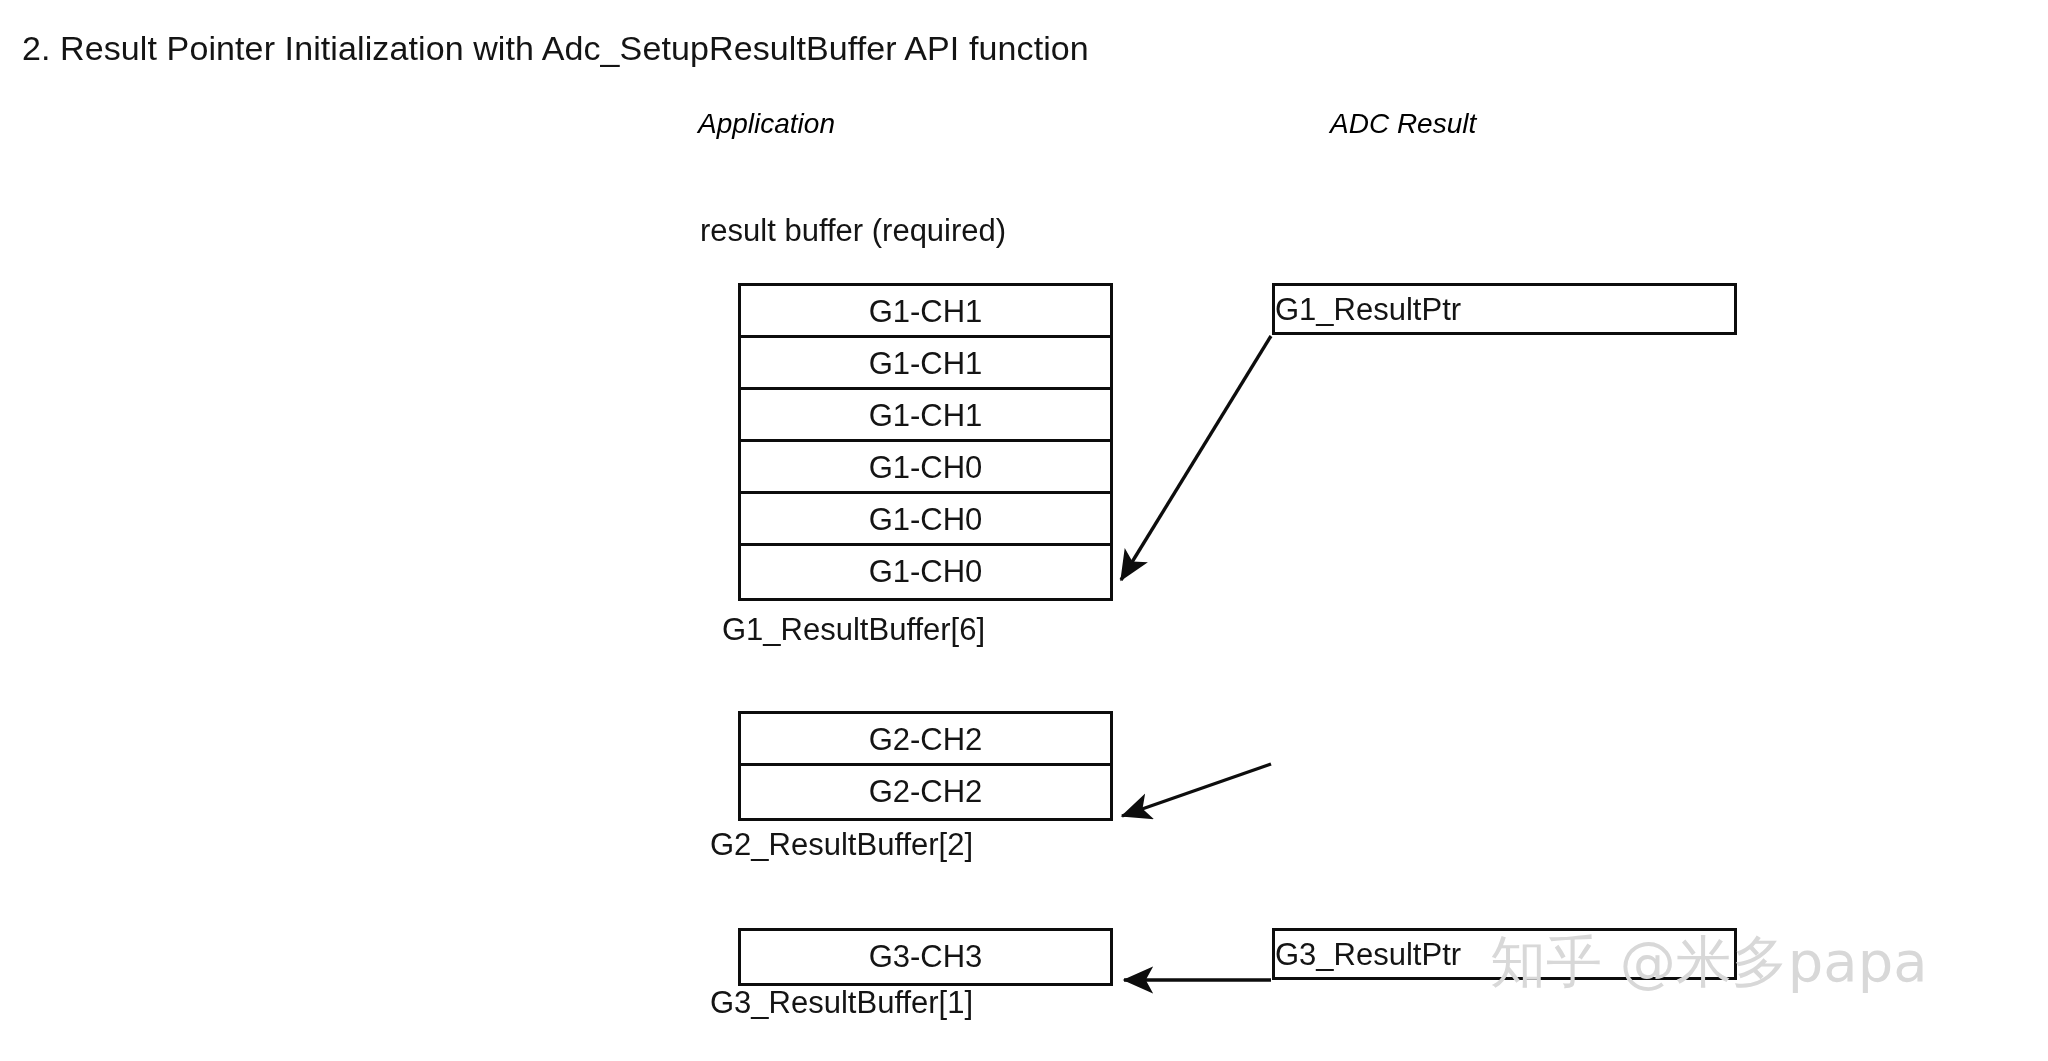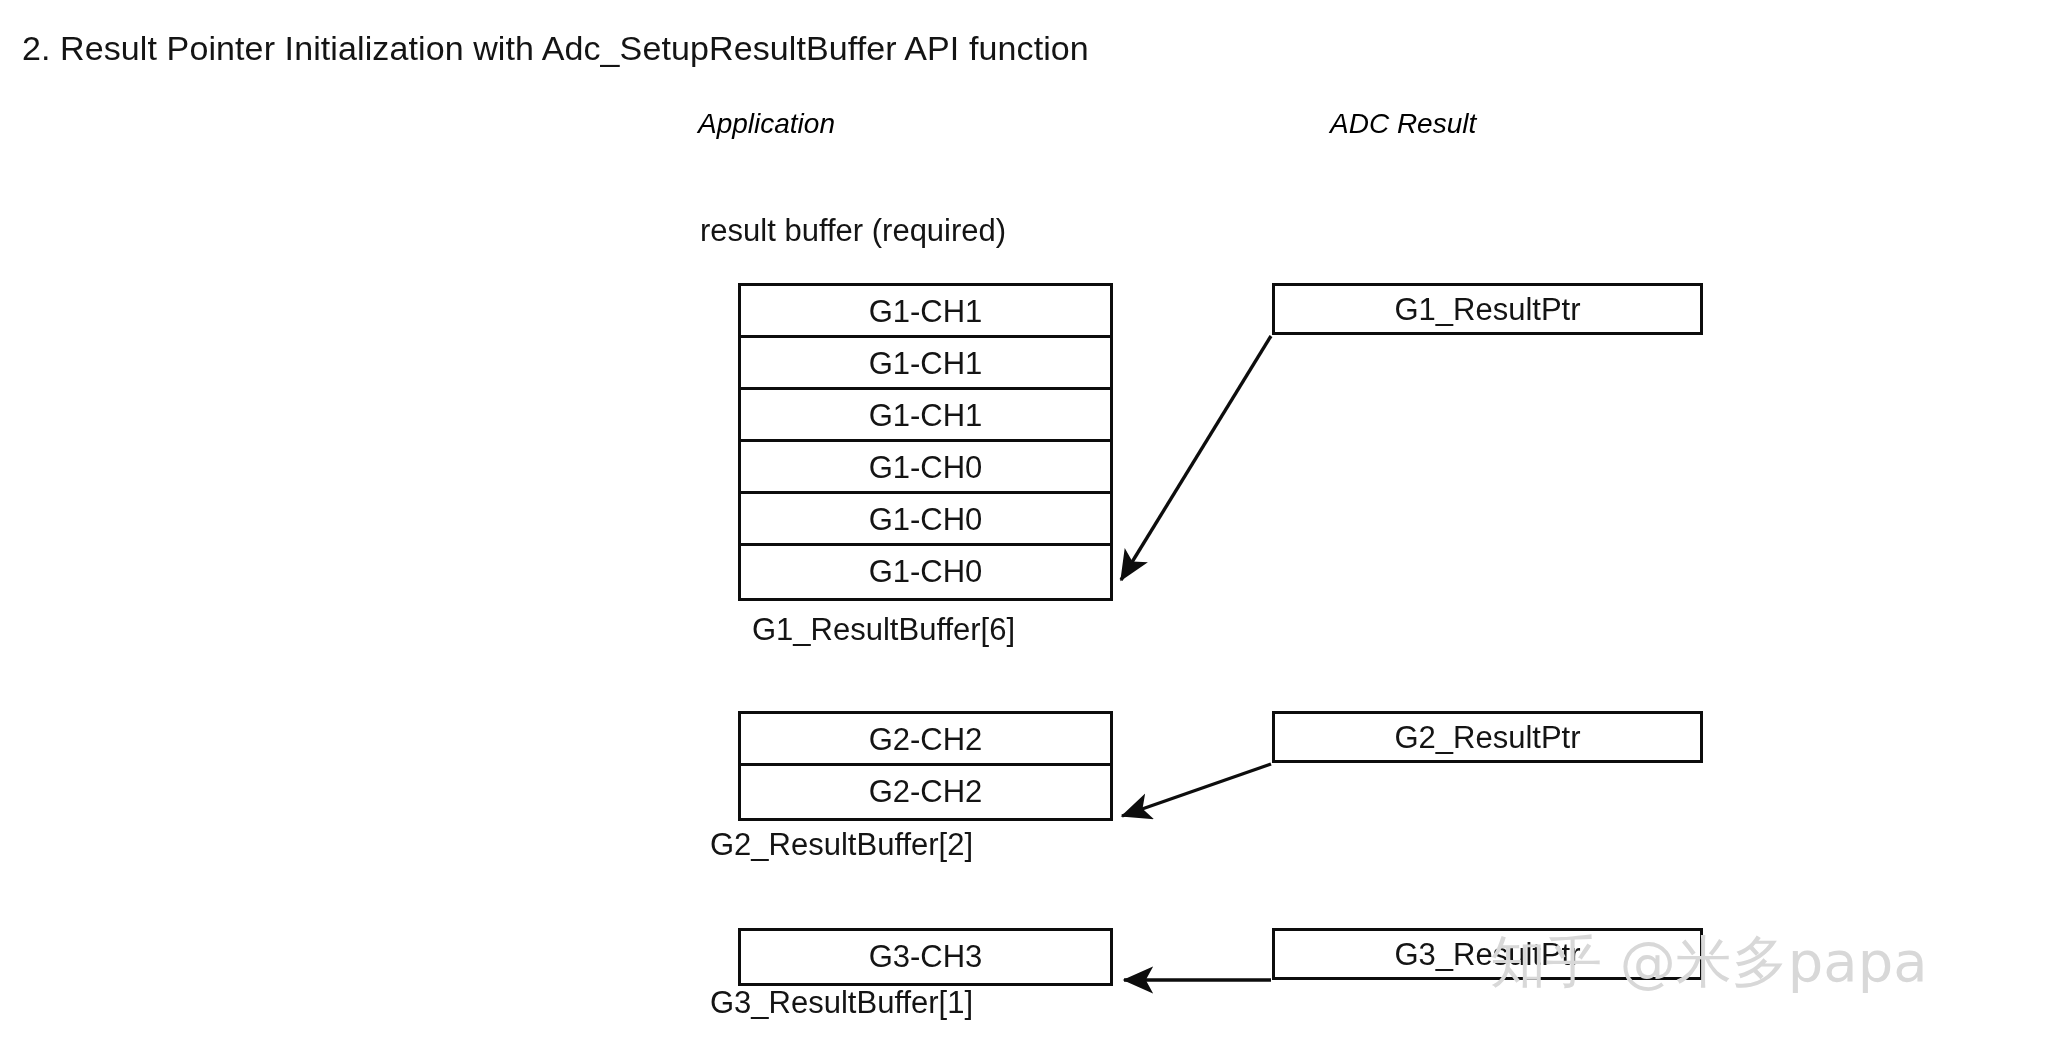--- a/index.html
+++ b/index.html
@@ -81,31 +81,30 @@
   #g3-buffer-table { left: 738px; top: 928px; }
 
   
   .buffer-label {
     position: absolute;
     font-size: 31px;
     line-height: 36px;
     color: #141414;
     white-space: nowrap;
   }
-  #g1-buffer-label { left: 752px; top: 612px; }
+  #g1-buffer-label { left: 722px; top: 612px; }
   #g2-buffer-label { left: 710px; top: 827px; }
   #g3-buffer-label { left: 710px; top: 985px; }
 
   
   .pointer-box {
     position: absolute;
-    width: 431px;
+    width: 465px;
     height: 52px;
     line-height: 48px;
-    text-align: center;
     font-size: 31px;
     color: #141414;
     border: 3px solid #0d0d0d;
     box-sizing: border-box;
     background: #ffffff;
     white-space: nowrap;
   }
   #g1-pointer-box { left: 1272px; top: 283px; }
   #g2-pointer-box { left: 1272px; top: 711px; }
   #g3-pointer-box { left: 1272px; top: 928px; }
@@ -155,21 +154,20 @@
     <div class="buffer-cell">G1-CH0</div>
   </div>
   <div id="g1-buffer-label" class="buffer-label">G1_ResultBuffer[6]</div>
   <div id="g1-pointer-box" class="pointer-box">G1_ResultPtr</div>
 
   <div id="g2-buffer-table" class="buffer-table">
     <div class="buffer-cell">G2-CH2</div>
     <div class="buffer-cell">G2-CH2</div>
   </div>
   <div id="g2-buffer-label" class="buffer-label">G2_ResultBuffer[2]</div>
-  <div id="g2-pointer-box" class="pointer-box">G2_ResultPtr</div>
 
   <div id="g3-buffer-table" class="buffer-table">
     <div class="buffer-cell">G3-CH3</div>
   </div>
   <div id="g3-buffer-label" class="buffer-label">G3_ResultBuffer[1]</div>
   <div id="g3-pointer-box" class="pointer-box">G3_ResultPtr</div>
 
   <svg id="arrow-layer" viewBox="0 0 2048 1061">
     <defs>
       <marker id="arrowhead" markerWidth="10" markerHeight="10" refX="8.6" refY="4" orient="auto" markerUnits="strokeWidth">

